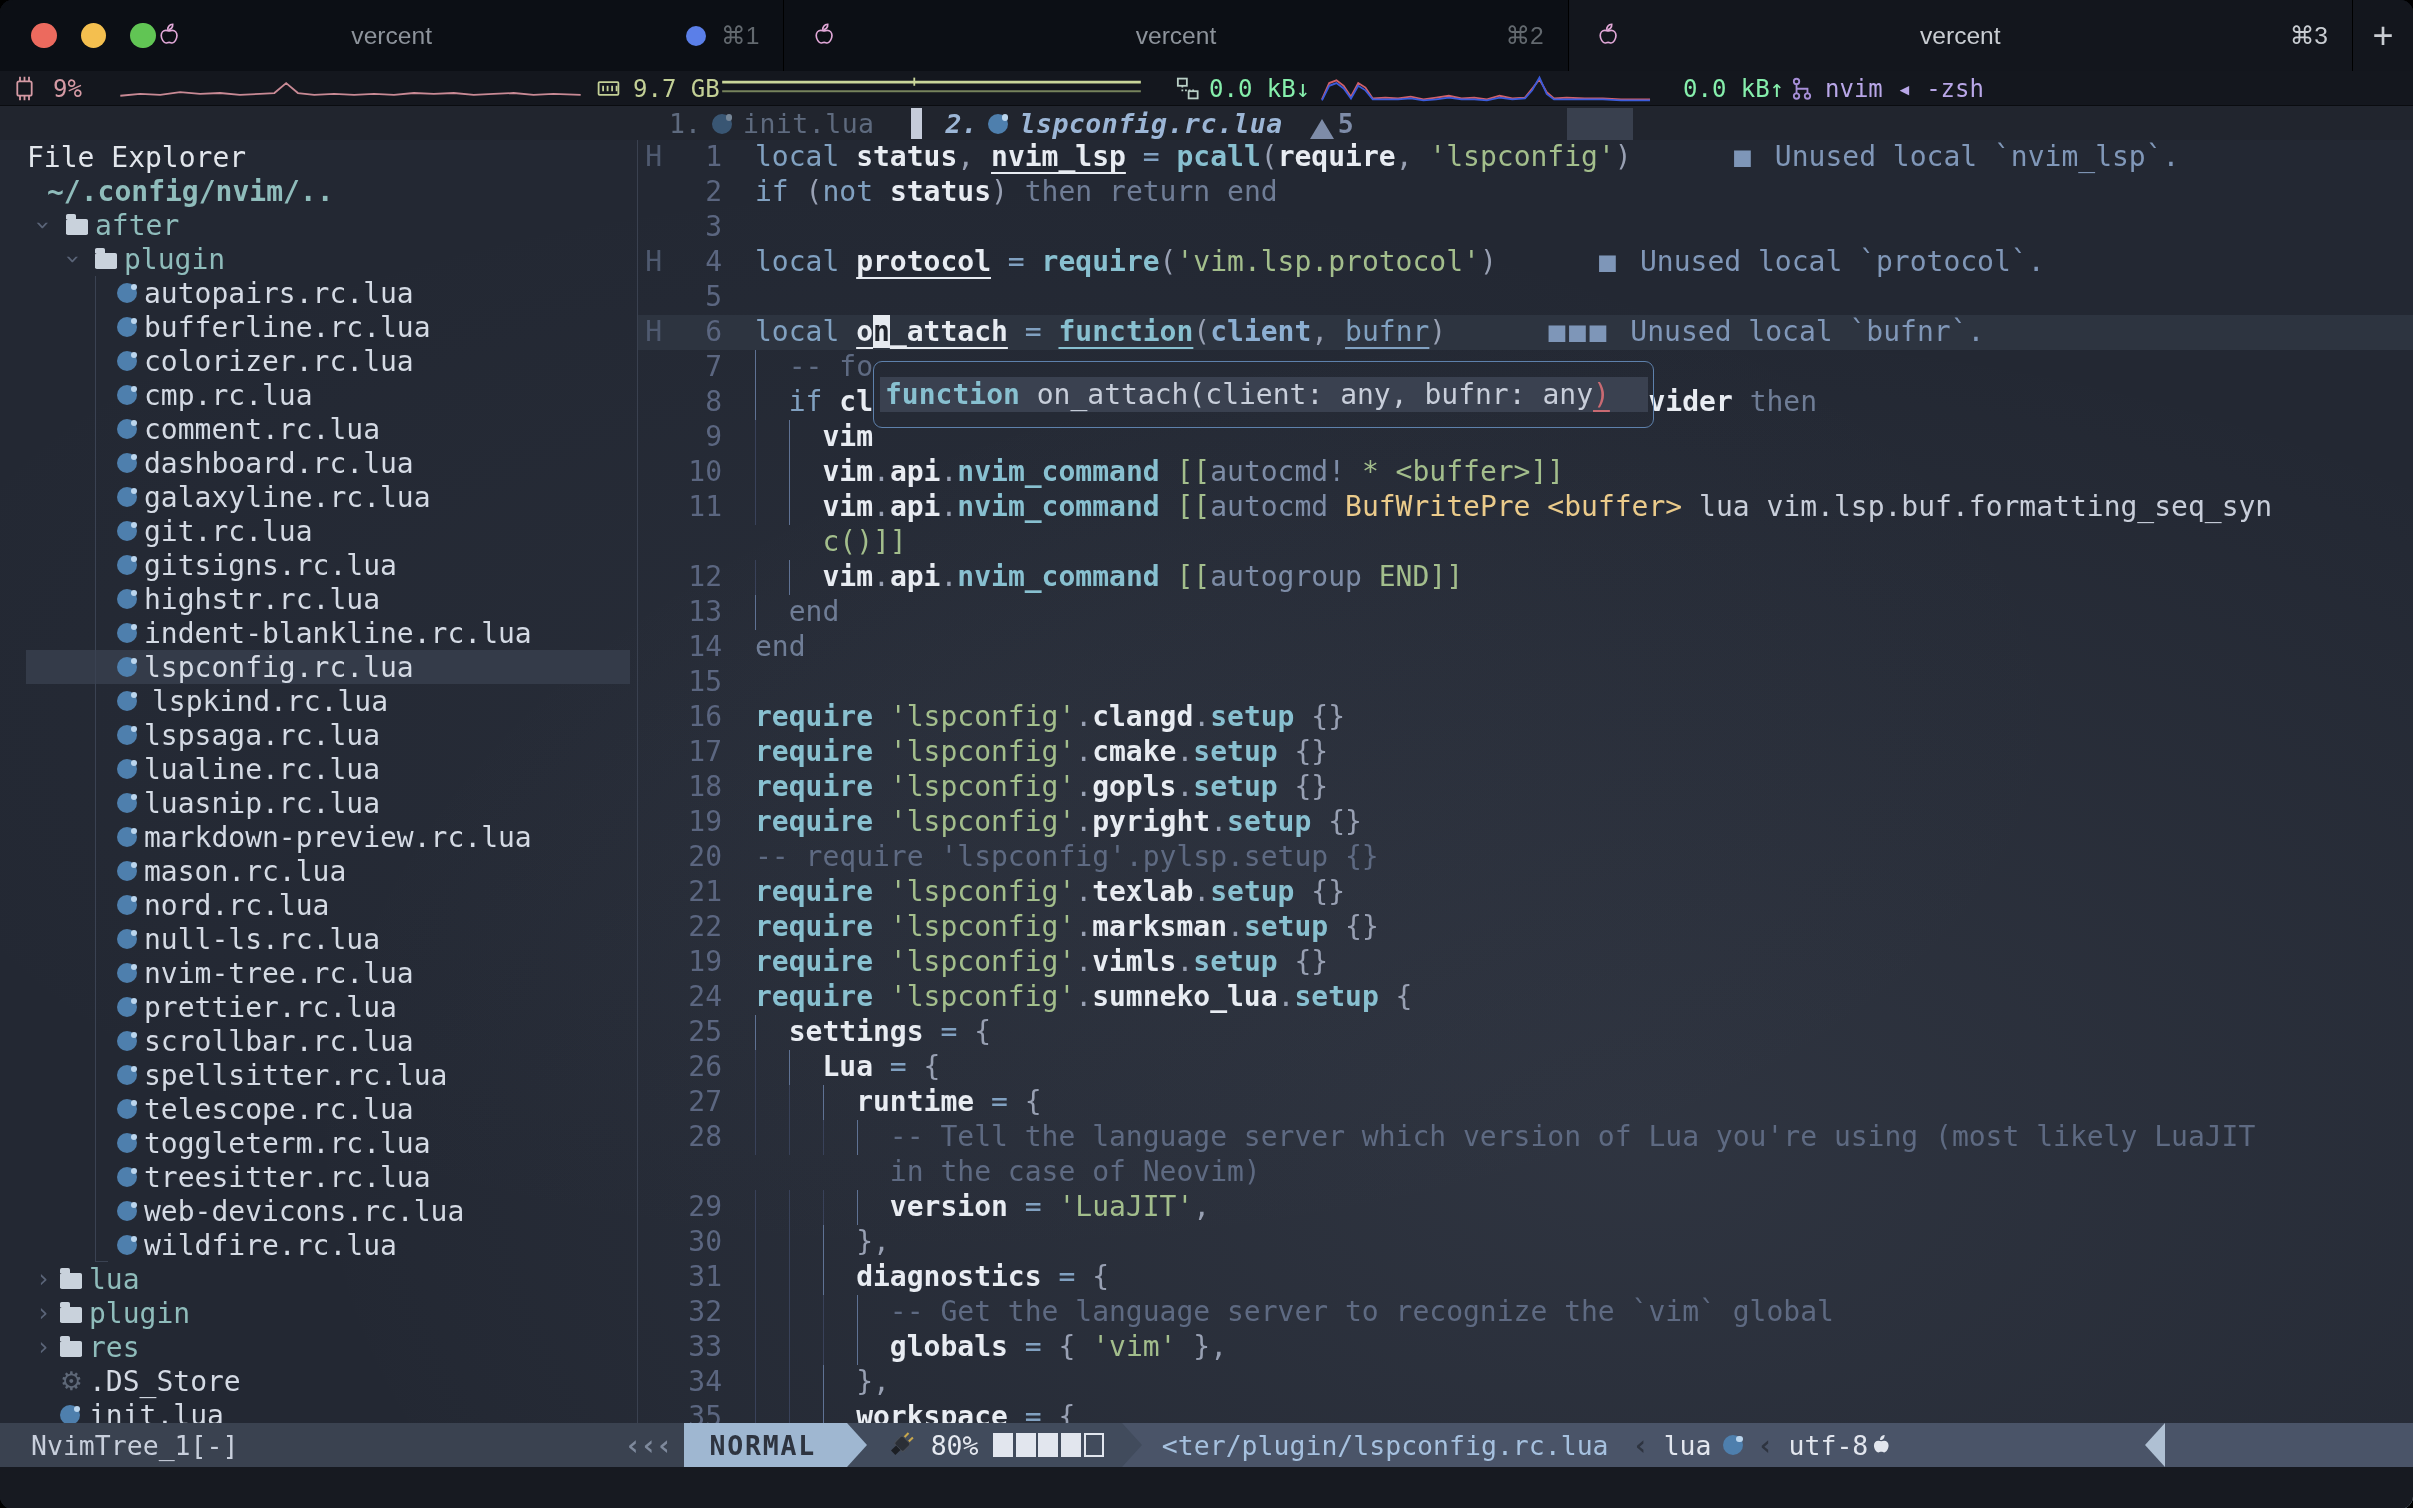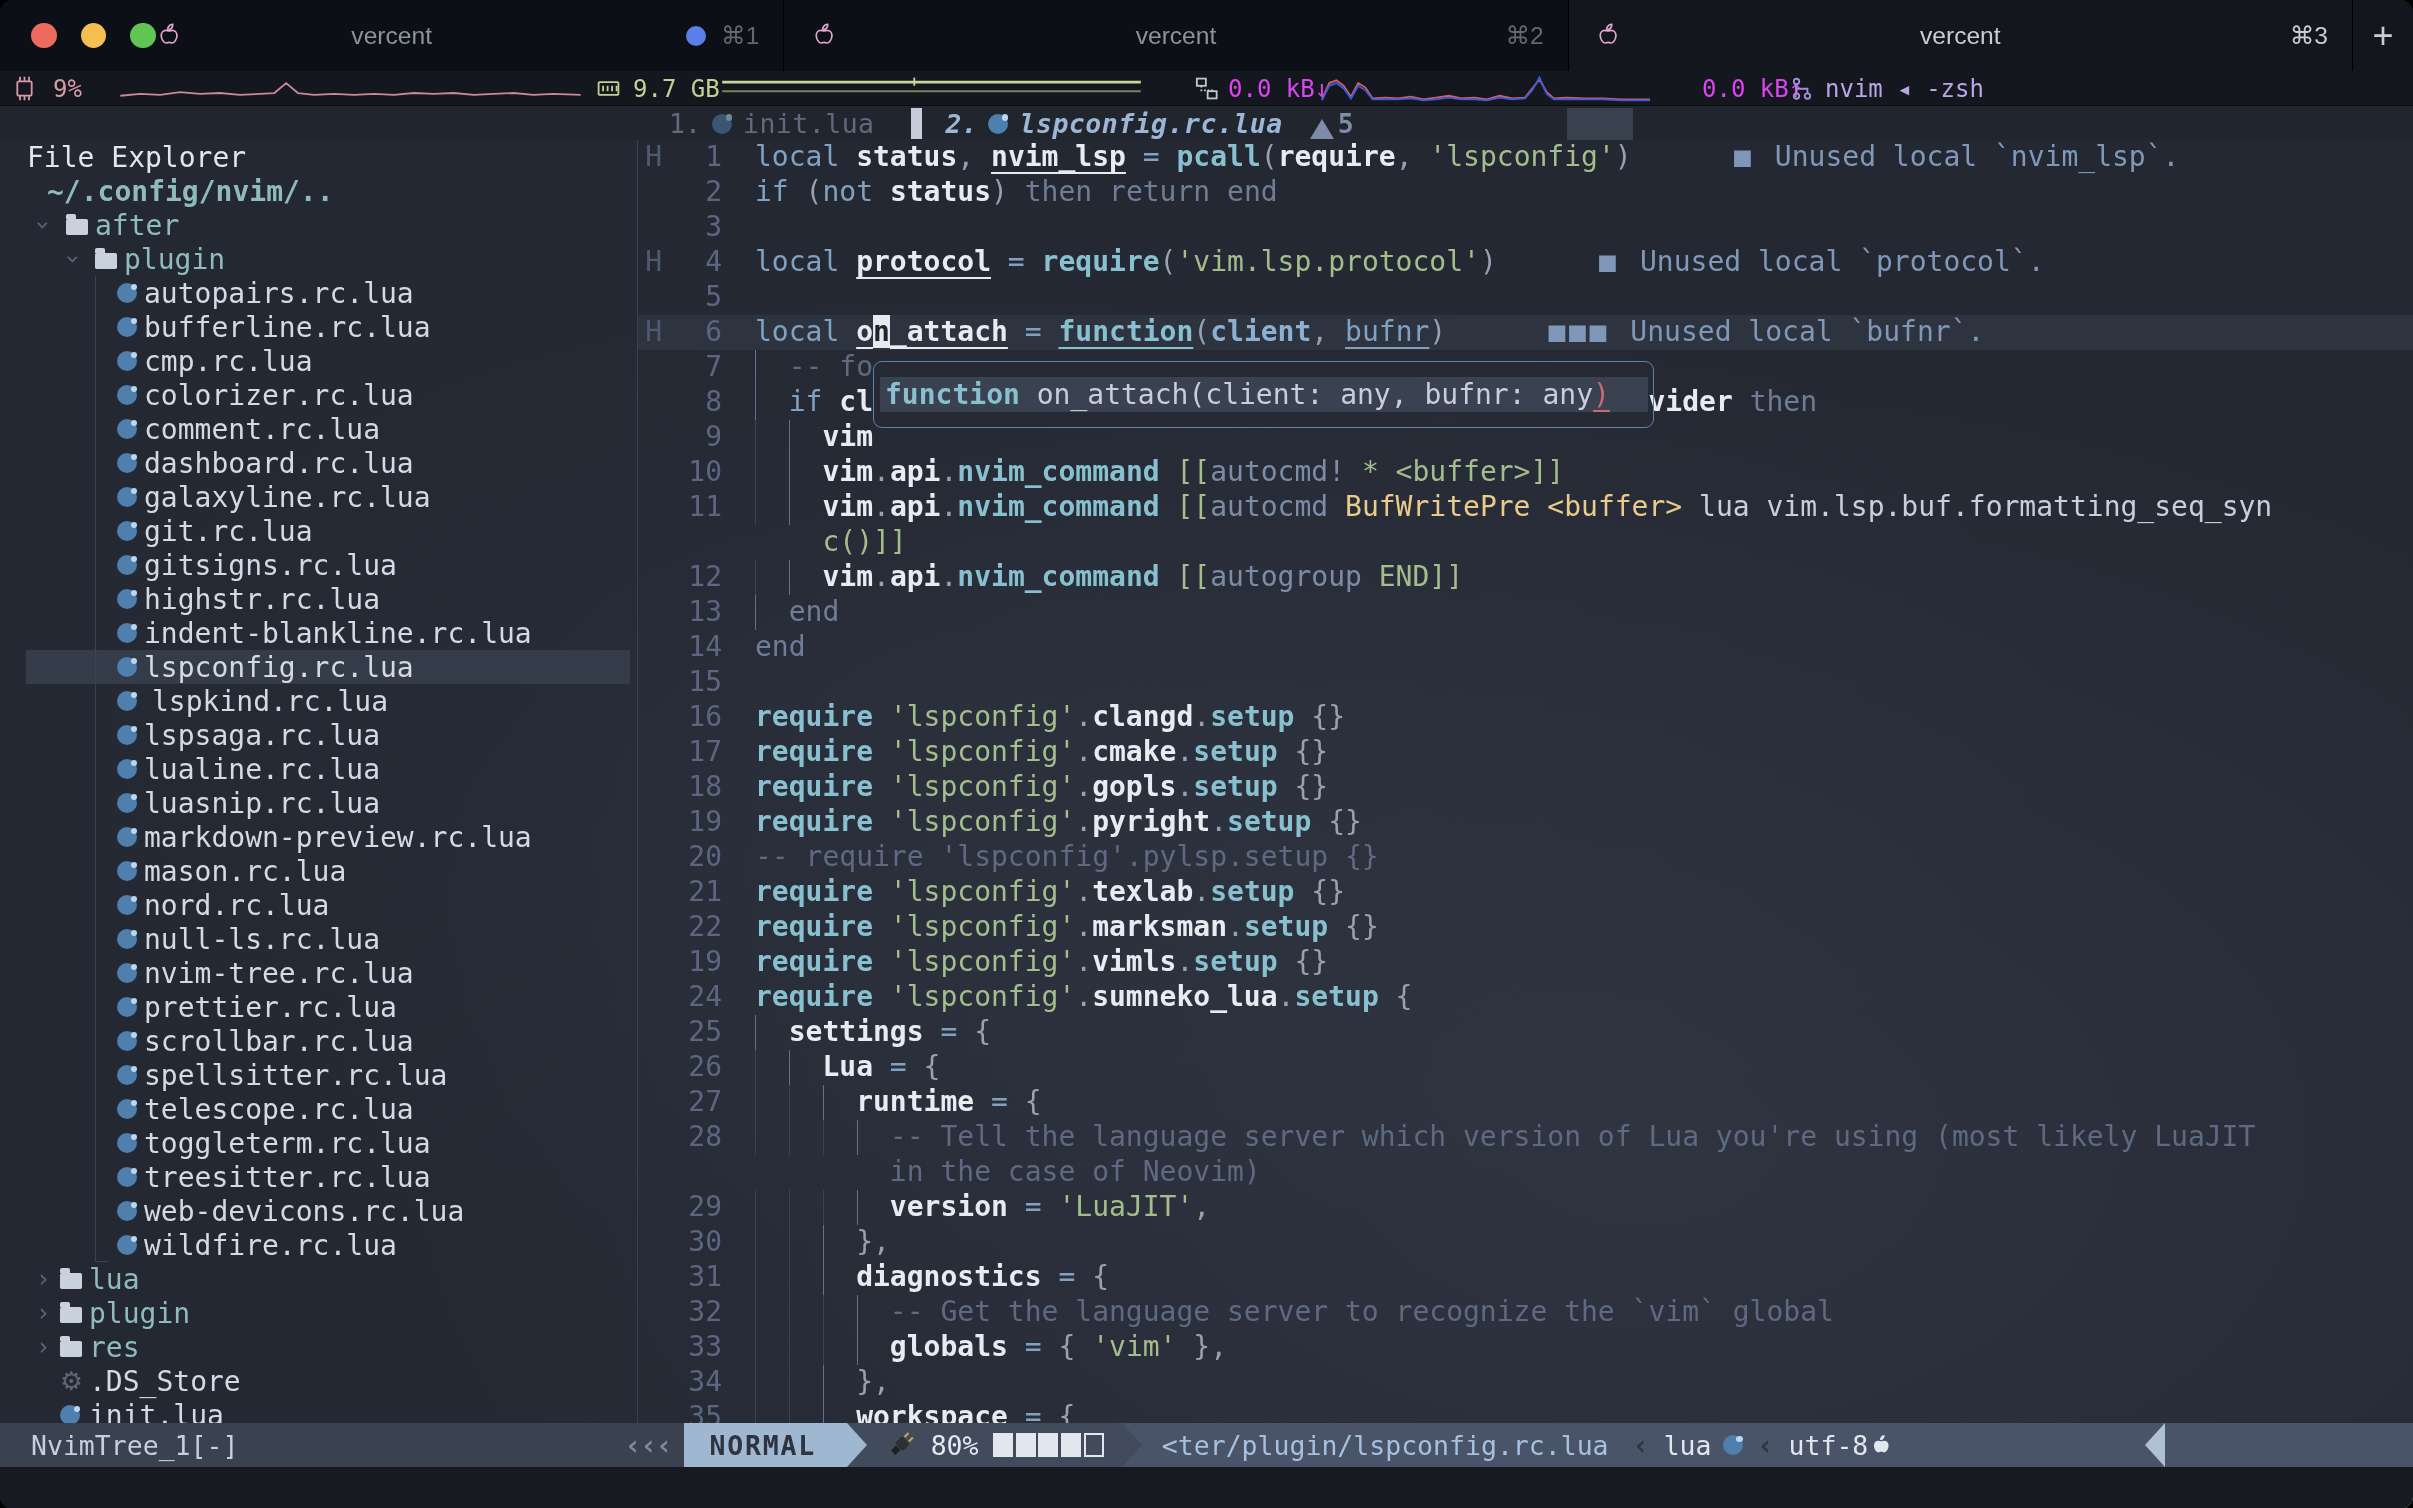--- a/index.html
+++ b/index.html
@@ -18,21 +18,21 @@
   .wtab .appleico{margin-left:25.5px;z-index:2;}
   .wtab.first .appleico{margin-left:155px;}
   .wtab .right-meta{margin-left:auto;display:flex;align-items:center;gap:14.6px;z-index:2;padding-right:24px;color:#63696F;font-size:24.6px;}
   .wtab.active .right-meta{color:#C9CDD2;}
   .moddot{width:20px;height:20px;border-radius:50%;background:#5B7FE8;}
   #newtab{width:60px;display:flex;align-items:center;justify-content:center;background:#13161D;
           color:#C9CDD2;font-family:"Liberation Sans",sans-serif;font-size:36px;font-weight:300;}
   
   #sysbar{height:35px;background:#14171E;position:relative;border-bottom:0.9px solid #0A0C10;font-size:24px;}
   #sysbar .abs{position:absolute;top:0;height:35px;display:flex;align-items:center;}
-  .cpu-col{color:#D59AA4;} .mem-col{color:#C3D096;} .net-col{color:#d946ef;margin-left:19px;} .sess-col{color:#B9A7E8;}
+  .cpu-col{color:#D59AA4;} .mem-col{color:#C3D096;} .net-col{color:#86efac;} .sess-col{color:#B9A7E8;}
   
   #bufline{height:35px;background:#21252E;display:flex;align-items:center;padding-left:669px;position:relative;font-size:26.5px;}
   .buf{display:flex;align-items:center;gap:11px;}
   .buf .nm{letter-spacing:0.5px;}
   .buf.inactive{color:#5E6A7E;}
   .buf.active{color:#9CB6D6;font-weight:bold;font-style:italic;}
   .bufsep{width:11px;height:31px;background:#C6CCDA;margin:0 24px 0 36px;}
   .luaico{width:20px;height:20px;border-radius:50%;background:#4E7FAD;position:relative;flex:none;}
   .luaico::after{content:"";position:absolute;width:6.4px;height:6.4px;border-radius:50%;background:#BBD6EE;top:0.9px;right:0px;}
   .luaico.dim{opacity:.55;}
@@ -284,28 +284,28 @@
           <span style="left: 117px;">
             <i class="luaico"></i>
           </span>
           <span class="tr-label" style="left: 144px;">bufferline.rc.lua</span>
         </div>
         <div class="trow">
           <span class="tguide"></span>
           <span style="left: 117px;">
             <i class="luaico"></i>
           </span>
+          <span class="tr-label" style="left: 144px;">colorizer.rc.lua</span>
+        </div>
+        <div class="trow">
+          <span class="tguide"></span>
+          <span style="left: 117px;">
+            <i class="luaico"></i>
+          </span>
           <span class="tr-label" style="left: 144px;">cmp.rc.lua</span>
-        </div>
-        <div class="trow">
-          <span class="tguide"></span>
-          <span style="left: 117px;">
-            <i class="luaico"></i>
-          </span>
-          <span class="tr-label" style="left: 144px;">colorizer.rc.lua</span>
         </div>
         <div class="trow">
           <span class="tguide"></span>
           <span style="left: 117px;">
             <i class="luaico"></i>
           </span>
           <span class="tr-label" style="left: 144px;">comment.rc.lua</span>
         </div>
         <div class="trow">
           <span class="tguide"></span>

